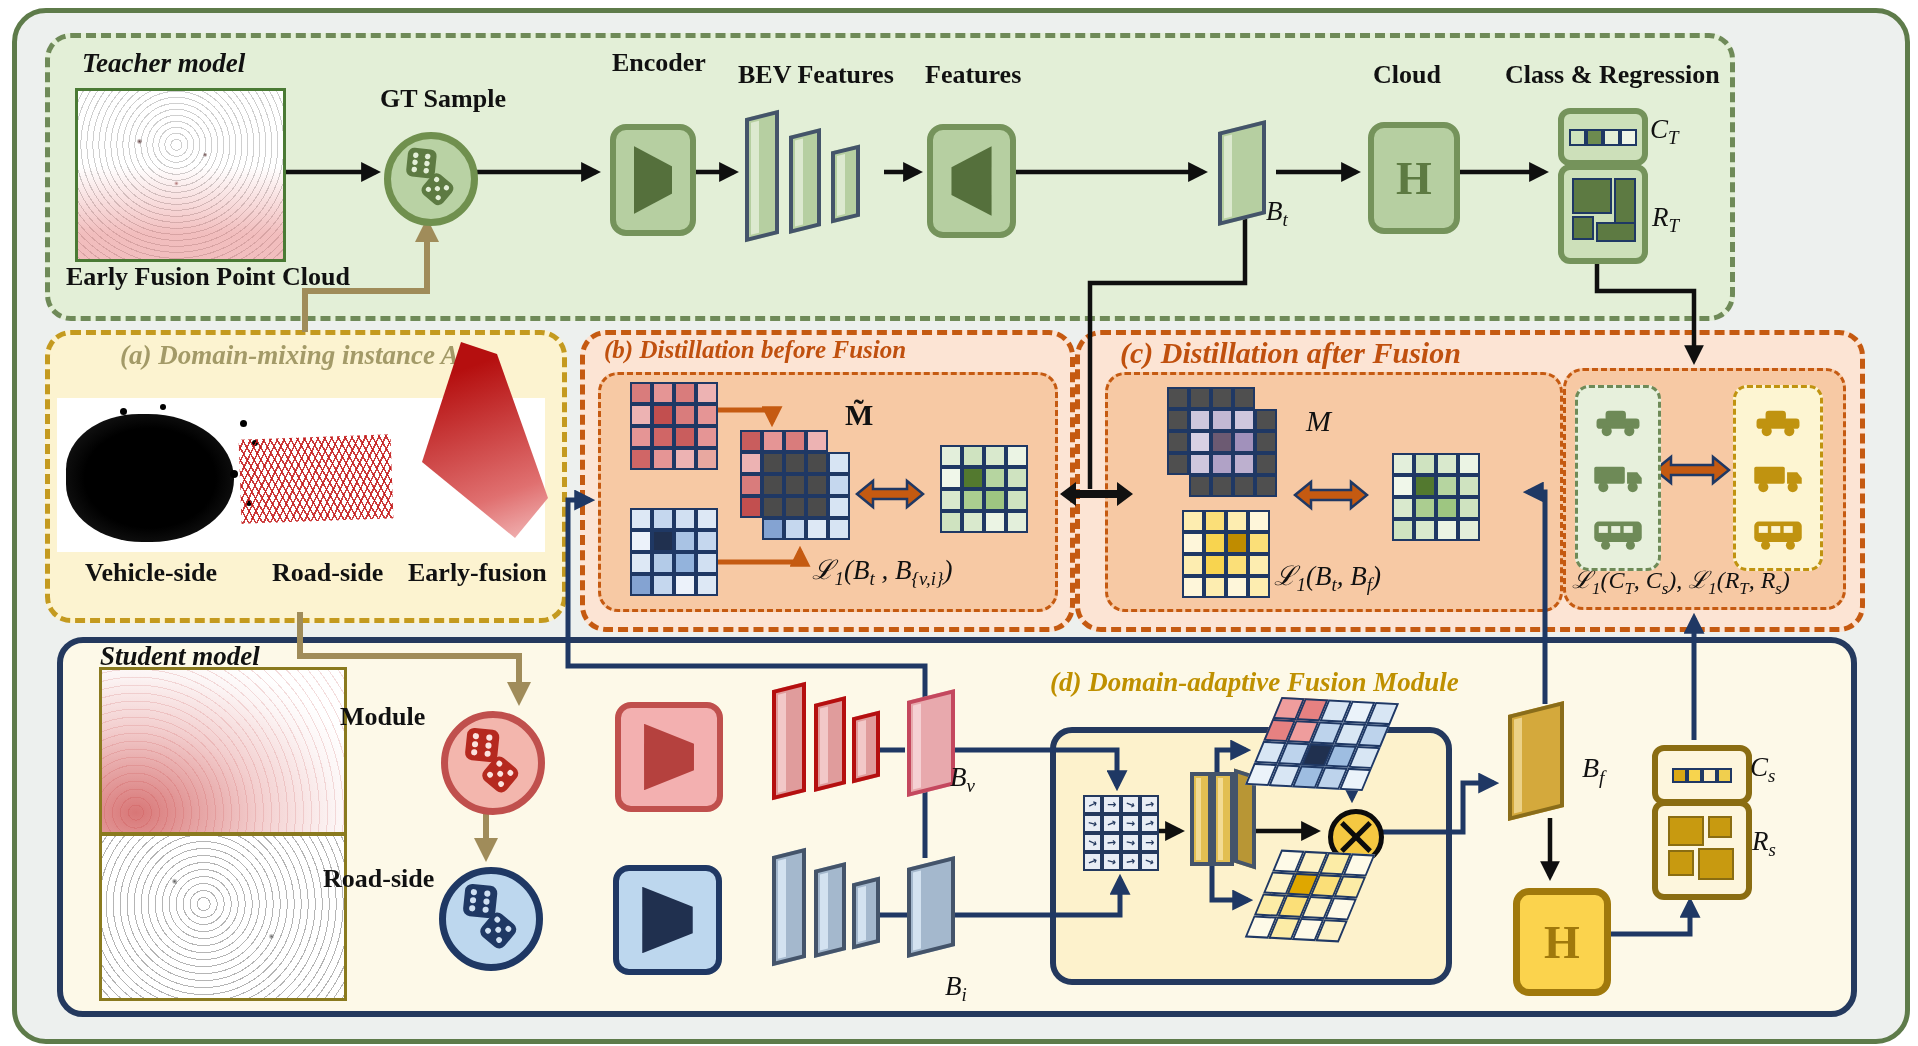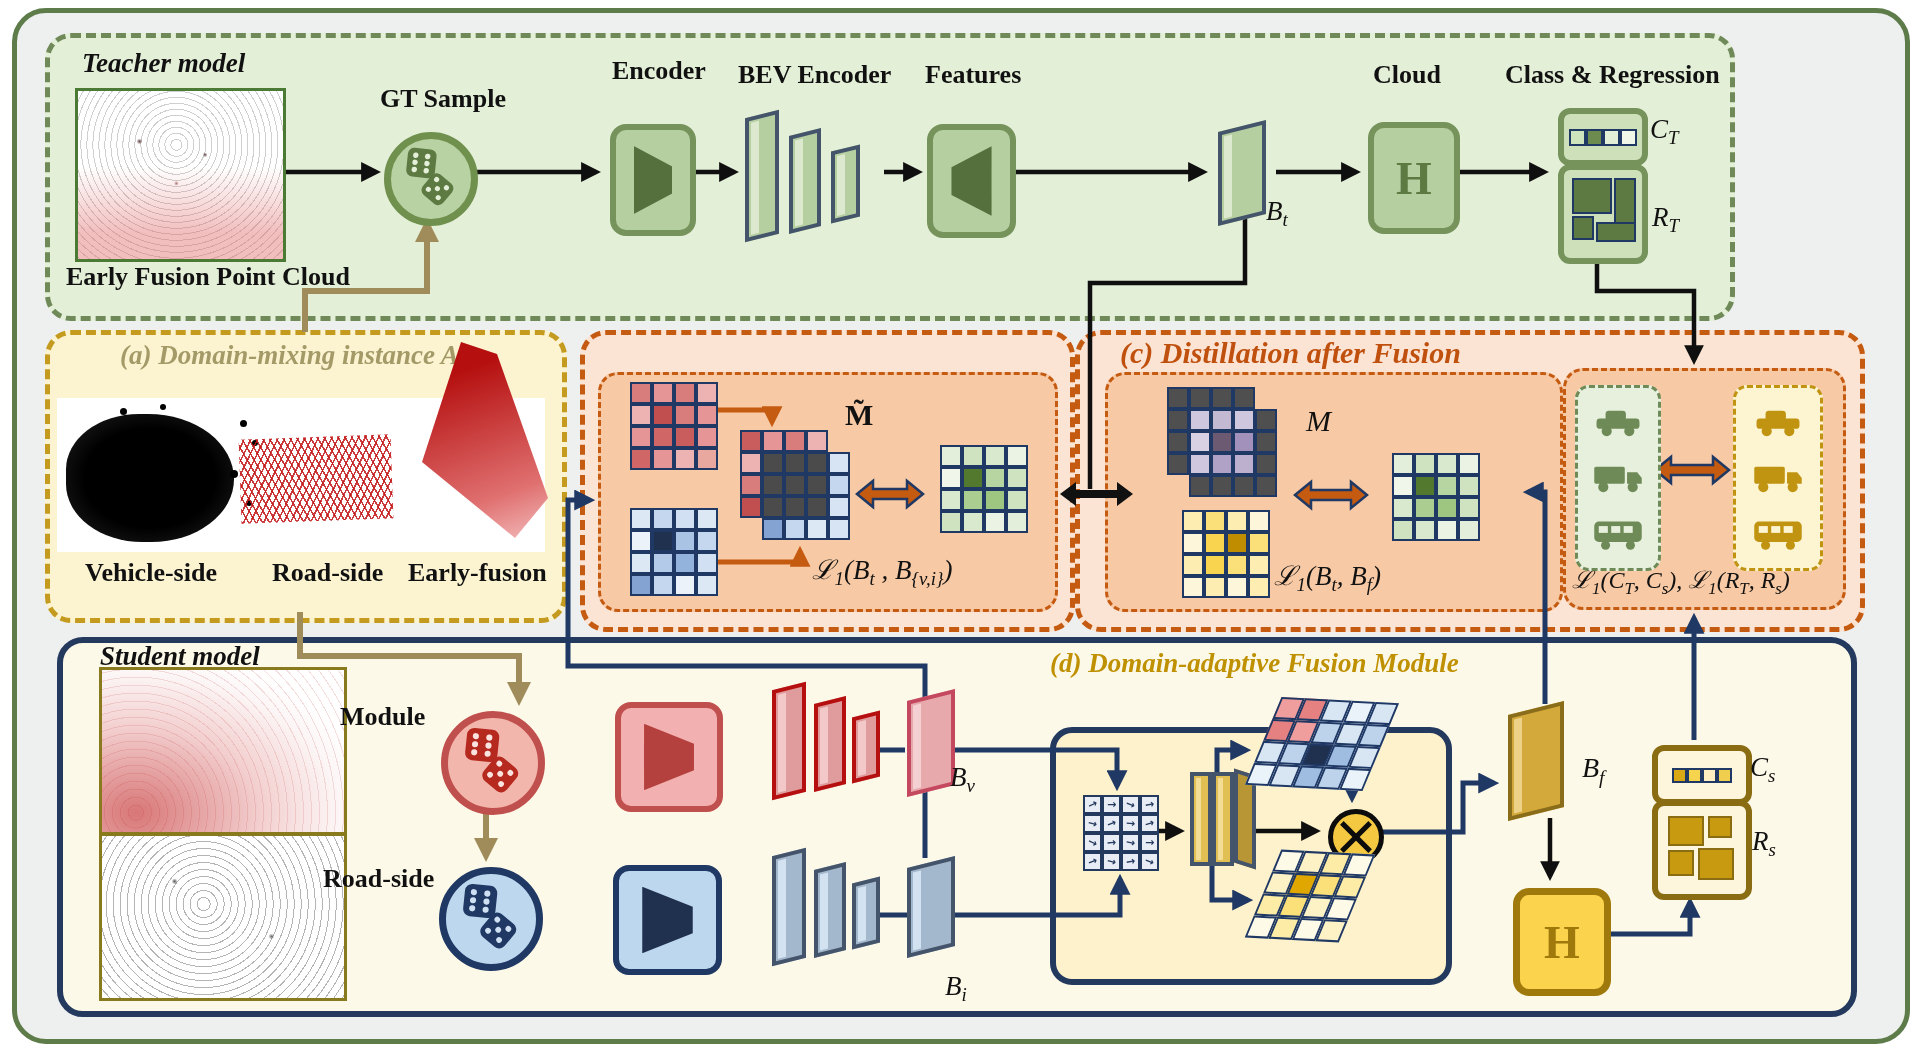--- a/index.html
+++ b/index.html
@@ -205,26 +205,26 @@
       <g fill="#e3efd7" transform="rotate(40 58 62)">
         <circle cx="50" cy="54" r="3.2"></circle>
           <circle cx="66" cy="54" r="3.2"></circle>
           <circle cx="58" cy="62" r="3.2"></circle>
         <circle cx="50" cy="70" r="3.2"></circle>
           <circle cx="66" cy="70" r="3.2"></circle>
         </g>
     </svg>
   </div>
 
-  <div class="abs lbl" style="left:612px;top:56px;">Encoder</div>
+  <div class="abs lbl" style="left:612px;top:48px;">Encoder</div>
   <div class="abs node g-node" style="left:610px;top:124px;width:74px;height:100px;">
     <div class="glyph genc"></div>
   </div>
 
-  <div class="abs lbl" style="left:738px;top:60px;">BEV Encoder</div>
+  <div class="abs lbl" style="left:738px;top:60px;">BEV Features</div>
   <div class="abs stack" style="left:745px;top:110px;width:140px;height:130px;">
     <div class="slab" style="left:0;top:4px;width:26px;height:116px;background:#b6cfa1;border-color:#44546a;">
         <div class="hi" style="background:#dce9cf;"></div>
       </div>
     <div class="slab" style="left:44px;top:22px;width:24px;height:90px;background:#b6cfa1;border-color:#44546a;">
         <div class="hi" style="background:#dce9cf;"></div>
       </div>
     <div class="slab" style="left:86px;top:38px;width:21px;height:64px;background:#b6cfa1;border-color:#44546a;">
         <div class="hi" style="background:#dce9cf;"></div>
       </div>
@@ -269,20 +269,21 @@
   <div class="abs dot" style="left:230px;top:470px;width:8px;height:8px;"></div>
   <div class="abs dot" style="left:246px;top:500px;width:6px;height:6px;"></div>
   <div class="abs dot" style="left:120px;top:408px;width:7px;height:7px;"></div>
   <div class="abs dot" style="left:160px;top:404px;width:6px;height:6px;"></div>
   <div class="abs" id="aug-mesh"></div>
   <div class="abs" id="aug-wedge"></div>
   <div class="abs lbl" style="left:85px;top:558px;">Vehicle-side</div>
   <div class="abs lbl" style="left:272px;top:558px;">Road-side</div>
   <div class="abs lbl" style="left:408px;top:558px;">Early-fusion</div>
 
+  <div class="abs ttl sec-b" style="left:604px;top:336px;font-size:25px;">(b) Distillation before Fusion</div>
   <div class="abs matrix" style="left: 630px; top: 382px; grid-template-columns: repeat(4, 22px); grid-auto-rows: 22px;">
       <div class="mcell" style="background: rgb(217, 124, 124);"></div>
       <div class="mcell" style="background: rgb(229, 149, 149);"></div>
       <div class="mcell" style="background: rgb(217, 124, 124);"></div>
       <div class="mcell" style="background: rgb(237, 179, 179);"></div>
       <div class="mcell" style="background: rgb(237, 179, 179);"></div>
       <div class="mcell" style="background: rgb(194, 79, 79);"></div>
       <div class="mcell" style="background: rgb(217, 124, 124);"></div>
       <div class="mcell" style="background: rgb(229, 149, 149);"></div>
       <div class="mcell" style="background: rgb(229, 149, 149);"></div>
@@ -578,21 +579,21 @@
 
   <div class="abs slab" style="left:907px;top:695px;width:40px;height:88px;background:#e8a9ad;border-color:#c4485e;">
       <div class="hi" style="background:#f5d0d3;"></div>
     </div>
   <div class="abs math" style="left:950px;top:762px;">B<sub>v</sub></div>
   <div class="abs slab" style="left:907px;top:862px;width:40px;height:82px;background:#a4b8cd;border-color:#44546a;">
       <div class="hi" style="background:#d3e2f0;"></div>
     </div>
   <div class="abs math" style="left:945px;top:944px;margin-top:27px;">B<sub>i</sub></div>
 
-  <div class="abs ttl sec-d" style="left:1050px;top:648px;">(d) Domain-adaptive Fusion Module</div>
+  <div class="abs ttl sec-d" style="left:1050px;top:667px;">(d) Domain-adaptive Fusion Module</div>
   <div class="abs" id="agrid">
       <div class="ag">
         <span style="transform: rotate(-25deg);">→</span>
       </div>
       <div class="ag">
         <span style="transform: rotate(0deg);">→</span>
       </div>
       <div class="ag">
         <span style="transform: rotate(20deg);">→</span>
       </div>

